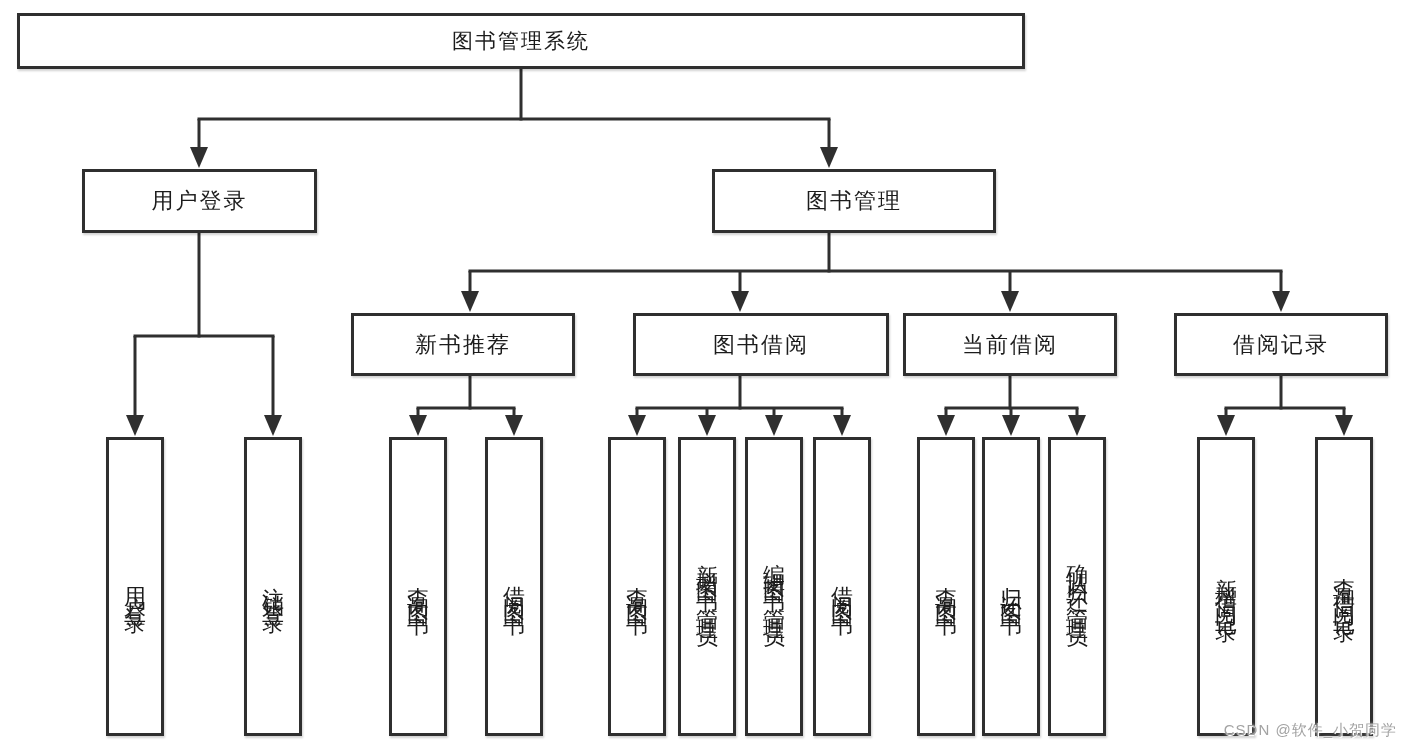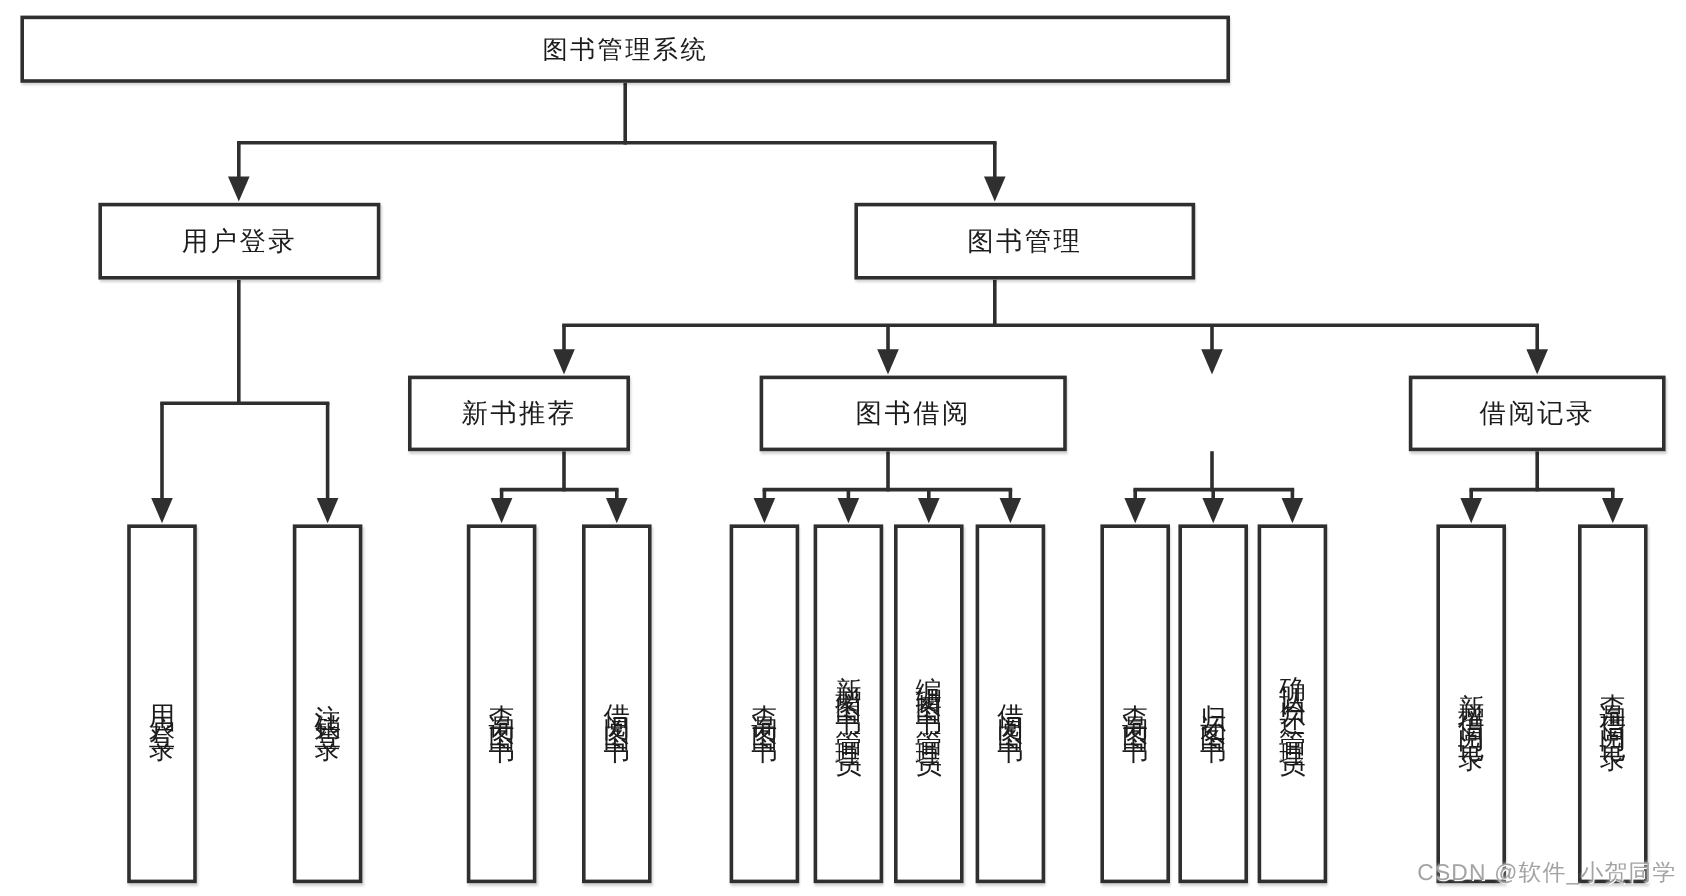--- a/index.html
+++ b/index.html
@@ -29,21 +29,21 @@
     text-orientation:mixed;
     font-size:22px;color:#1c1c1c;
     letter-spacing:9px;
     line-height:1;
     white-space:nowrap;
     max-height:288px;
   }
   .watermark{
     position:absolute;
     right:8px;bottom:7px;
-    font-size:19px;
+    font-size:15px;
     color:#a3a3a3;
     letter-spacing:1px;
     text-shadow:0 0 3px #ffffff,1px 1px 0 #ffffff;
     z-index:5;
     white-space:nowrap;
   }
 </style>
 </head>
 <body>
 
@@ -119,25 +119,28 @@
     <span class="h-lbl">图书管理系统</span>
   </div>
 
   <div class="node" style="left:82px;top:169px;width:235px;height:64px">
     <span class="h-lbl">用户登录</span>
   </div>
   <div class="node" style="left:712px;top:169px;width:284px;height:64px">
     <span class="h-lbl">图书管理</span>
   </div>
 
-  <div class="node" style="left:340px;top:313px;width:185px;height:63px">
+  <div class="node" style="left:351px;top:313px;width:224px;height:63px">
     <span class="h-lbl">新书推荐</span>
   </div>
   <div class="node" style="left:633px;top:313px;width:256px;height:63px">
     <span class="h-lbl">图书借阅</span>
+  </div>
+  <div class="node" style="left:903px;top:313px;width:214px;height:63px">
+    <span class="h-lbl">当前借阅</span>
   </div>
   <div class="node" style="left:1174px;top:313px;width:214px;height:63px">
     <span class="h-lbl">借阅记录</span>
   </div>
 
   <div class="node" style="left:106px;top:437px;width:58px;height:299px">
     <span class="v-lbl">用户登录</span>
   </div>
   <div class="node" style="left:244px;top:437px;width:58px;height:299px">
     <span class="v-lbl">注销登录</span>

